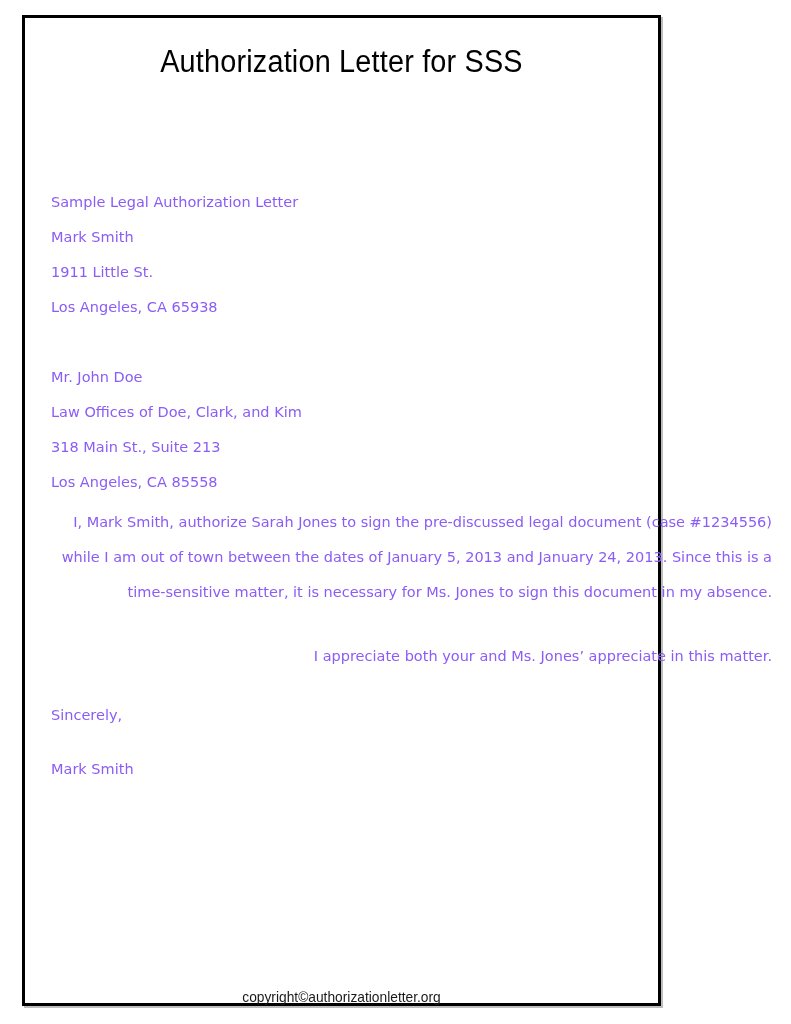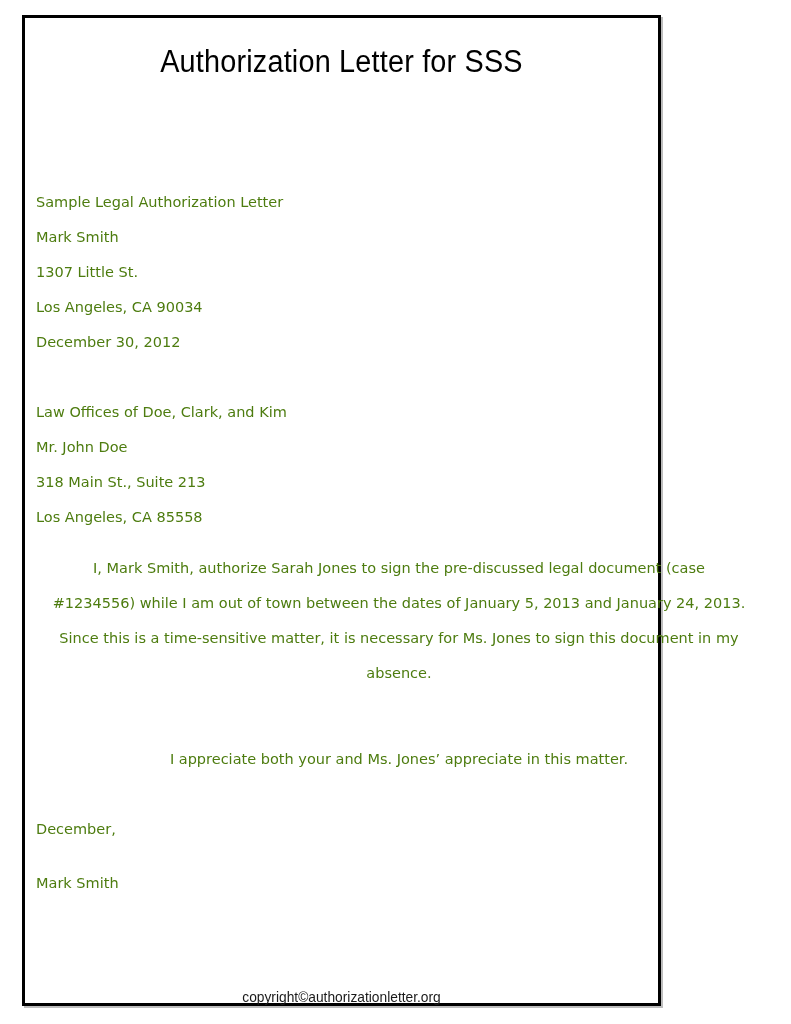--- a/index.html
+++ b/index.html
@@ -42,42 +42,42 @@
     letter-spacing: 0.2px;
     color: #000000;
     white-space: nowrap;
     transform: scaleX(0.93);
     transform-origin: center center;
   }
 
   
   #letter-body {
     position: absolute;
-    left: 11px;
+    left: 26px;
     top: 167px;
     width: 726px;
     font-family: "DejaVu Sans", "Liberation Sans", sans-serif;
     font-size: 14.5px;
     line-height: 35px;
-    color: #4d7c0f;
+    color: #8b5cf6;
   }
   .letter-block {
     margin: 0;
   }
   .letter-line {
     margin: 0;
     white-space: nowrap;
   }
   .block-gap {
     height: 35px;
   }
   .para {
-    margin: 16px;
+    margin: 5px;
     line-height: 35px;
-    text-align: center;
+    text-align: right;
   }
   .para-gap {
     height: 19px;
   }
 
   
   #footer-copyright {
     position: absolute;
     left: 0;
     right: 0;
@@ -96,44 +96,43 @@
 
 <div id="page-frame">
 
   <div id="doc-title">Authorization Letter for SSS</div>
 
   <div id="letter-body">
 
     <div class="letter-block">
       <div class="letter-line">Sample Legal Authorization Letter</div>
       <div class="letter-line">Mark Smith</div>
-      <div class="letter-line">1307 Little St.</div>
-      <div class="letter-line">Los Angeles, CA 90034</div>
-      <div class="letter-line">December 30, 2012</div>
+      <div class="letter-line">1911 Little St.</div>
+      <div class="letter-line">Los Angeles, CA 65938</div>
     </div>
 
     <div class="block-gap"></div>
 
     <div class="letter-block">
+      <div class="letter-line">Mr. John Doe</div>
       <div class="letter-line">Law Offices of Doe, Clark, and Kim</div>
-      <div class="letter-line">Mr. John Doe</div>
       <div class="letter-line">318 Main St., Suite 213</div>
       <div class="letter-line">Los Angeles, CA 85558</div>
     </div>
 
 
     <div class="para">I, Mark Smith, authorize Sarah Jones to sign the pre-discussed legal document (case #1234556) while I am out of town between the dates of January 5, 2013 and January 24, 2013. Since this is a time-sensitive matter, it is necessary for Ms. Jones to sign this document in my absence.</div>
 
     <div class="para-gap"></div>
 
     <div class="para">I appreciate both your and Ms. Jones’ appreciate in this matter.</div>
 
     <div class="para-gap"></div>
 
-    <div class="letter-line">December,</div>
+    <div class="letter-line">Sincerely,</div>
 
     <div class="para-gap"></div>
 
     <div class="letter-line">Mark Smith</div>
 
   </div>
 
   <div id="footer-copyright">copyright©authorizationletter.org</div>
 
 </div>

